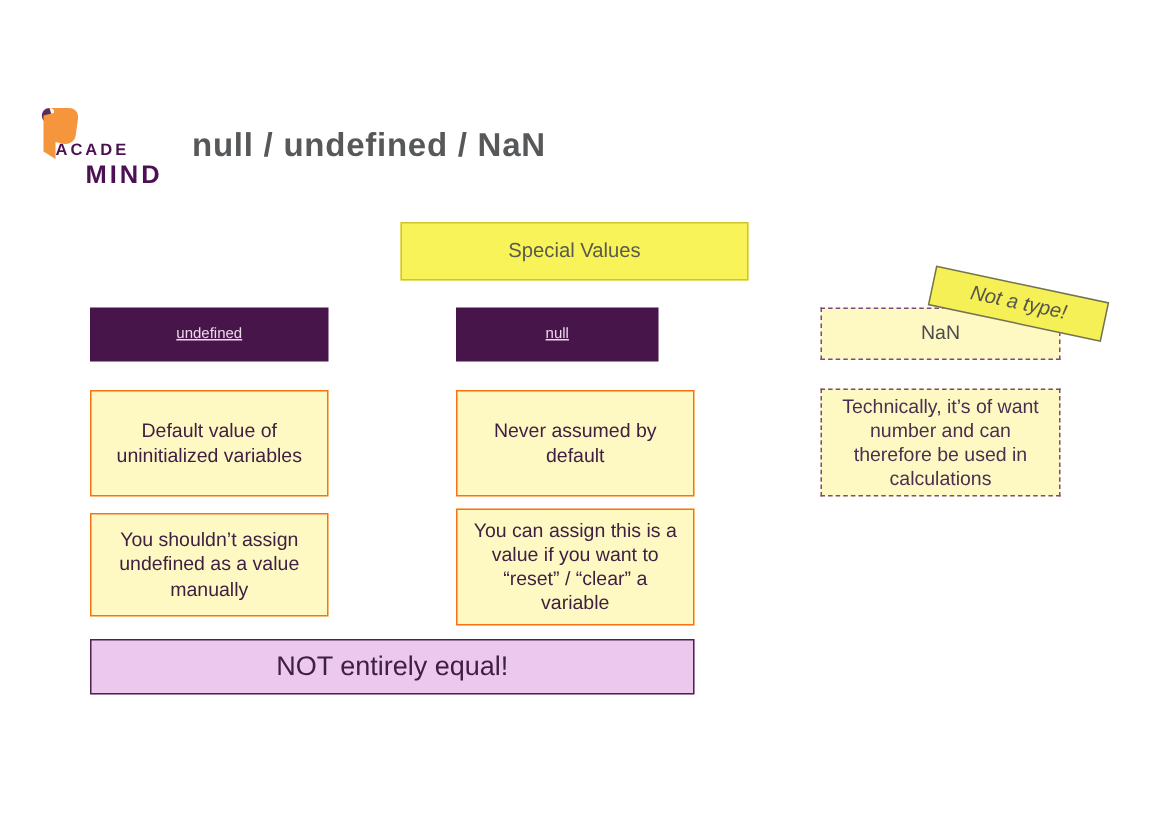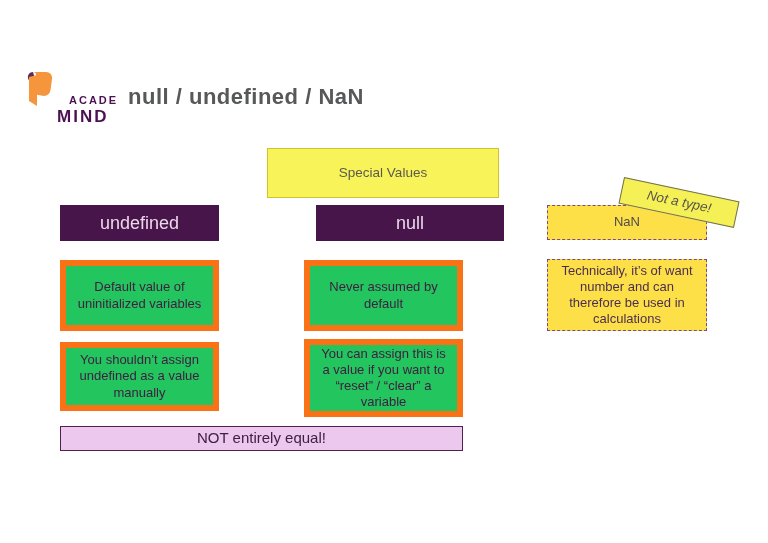--- a/index.html
+++ b/index.html
@@ -14,21 +14,20 @@
     overflow:hidden;
   }
 
   
   .logo{position:absolute;left:26px;top:66px;width:110px;height:60px;}
   .logo-icon{position:absolute;left:0;top:4px;}
   .logo-acade{
     position:absolute;left:11px;top:28px;
     font-size:11px;font-weight:bold;letter-spacing:2px;
     color:#4b1152;
-    padding-left:32px;
   }
   .logo-mind{
     position:absolute;left:31px;top:41px;
     font-size:17px;font-weight:bold;letter-spacing:2px;
     color:#4b1152;
   }
 
   
   .title{
     position:absolute;left:128px;top:84px;
@@ -40,59 +39,59 @@
   .box{
     position:absolute;
     display:flex;align-items:center;justify-content:center;
     text-align:center;
     box-sizing:border-box;
     font-size:13px;line-height:1.25;
     padding:4px 7px;
   }
 
   .special{
-    left:267px;top:148px;width:232px;height:50px;
+    left:267px;top:148px;width:232px;height:39px;
     background:#f8f358;border:1px solid #cfc430;
     color:#5a5a50;font-size:13.5px;
   }
 
   .hdr{
     background:#471549;color:#ecd8ec;
-    height:36px;top:205px;font-size:18px;
+    height:36px;top:205px;font-size:10px;text-decoration:underline;
   }
   .hdr.c1{left:60px;width:159px;}
-  .hdr.c2{left:316px;width:188px;}
+  .hdr.c2{left:304px;width:135px;}
 
   .lite{
-    background:#22c55e;border:6px solid #f97316;color:#402042;
+    background:#fef9c3;border:1px solid #f97316;color:#402042;
   }
   .c1b1{left:60px;top:260px;width:159px;height:71px;}
   .c1b2{left:60px;top:342px;width:159px;height:69px;}
   .c2b1{left:304px;top:260px;width:159px;height:71px;}
   .c2b2{left:304px;top:339px;width:159px;height:78px;}
 
   .dash{
-    background:#fde047;border:1.5px dashed #7c4a80;color:#4b2f51;
+    background:#fef9c3;border:1.5px dashed #7c4a80;color:#4b2f51;
   }
   .nan-hdr{left:547px;top:205px;width:160px;height:35px;color:#4f4a50;}
   .c3b1{left:547px;top:259px;width:160px;height:72px;}
   .c3b2{left:547px;top:340px;width:160px;height:78px;}
 
   .tag{
     left:620px;top:189px;width:118px;height:27px;
     background:#f6f057;border:1px solid #71715a;
     transform:rotate(12deg);
     font-style:italic;color:#57554c;font-size:13.5px;
     z-index:5;
   }
 
   .footer-box{
-    left:60px;top:426px;width:403px;height:25px;
+    left:60px;top:426px;width:403px;height:37px;
     background:#ecc8ee;border:1px solid #50214f;color:#402042;
-    font-size:15px;
+    font-size:18px;
   }
 </style>
 </head>
 <body>
 
 <div class="slide">
 
   <div class="logo">
     <svg class="logo-icon" width="34" height="42" viewBox="0 0 34 42">
       <path d="M7 2 C3.5 2 1.5 5 2 8 C2.3 10.5 4.5 12 7 12 L10 12 Z" fill="#5a2d5c"></path>

